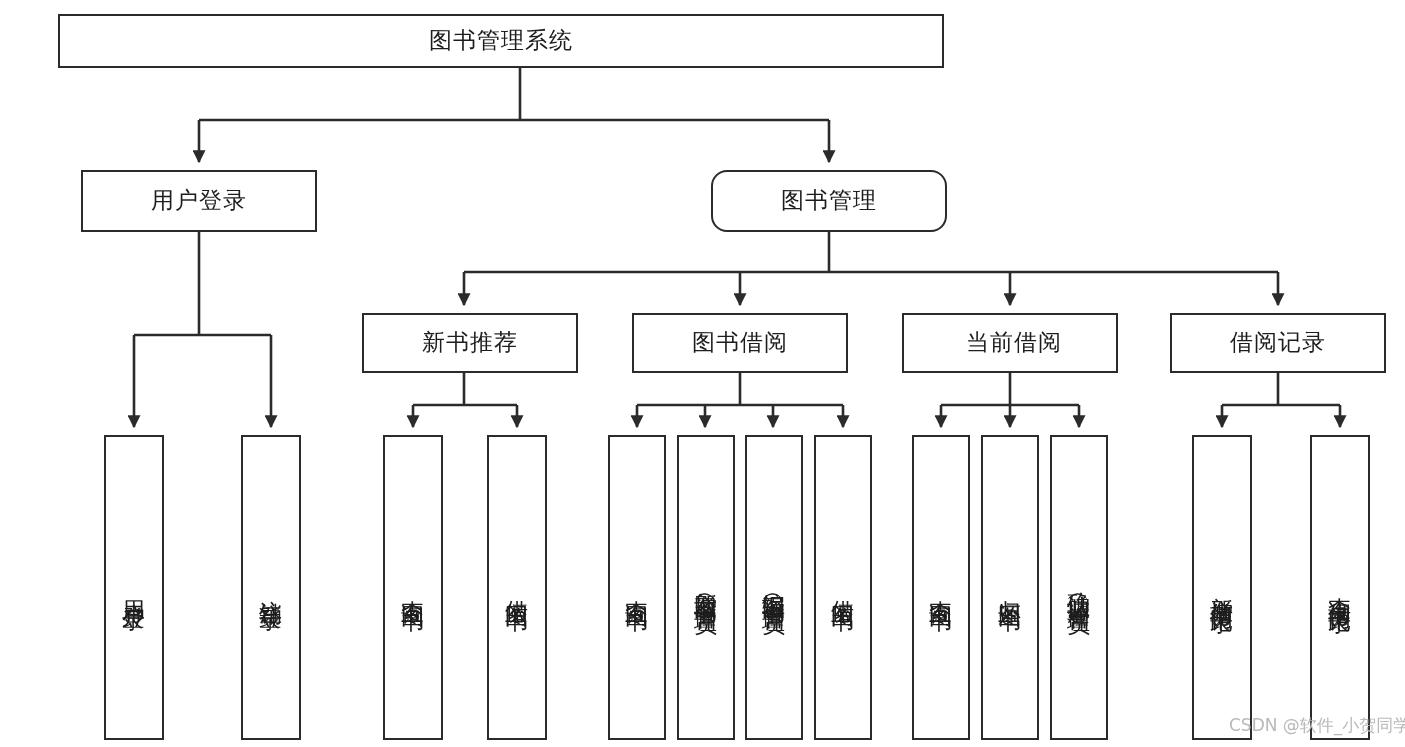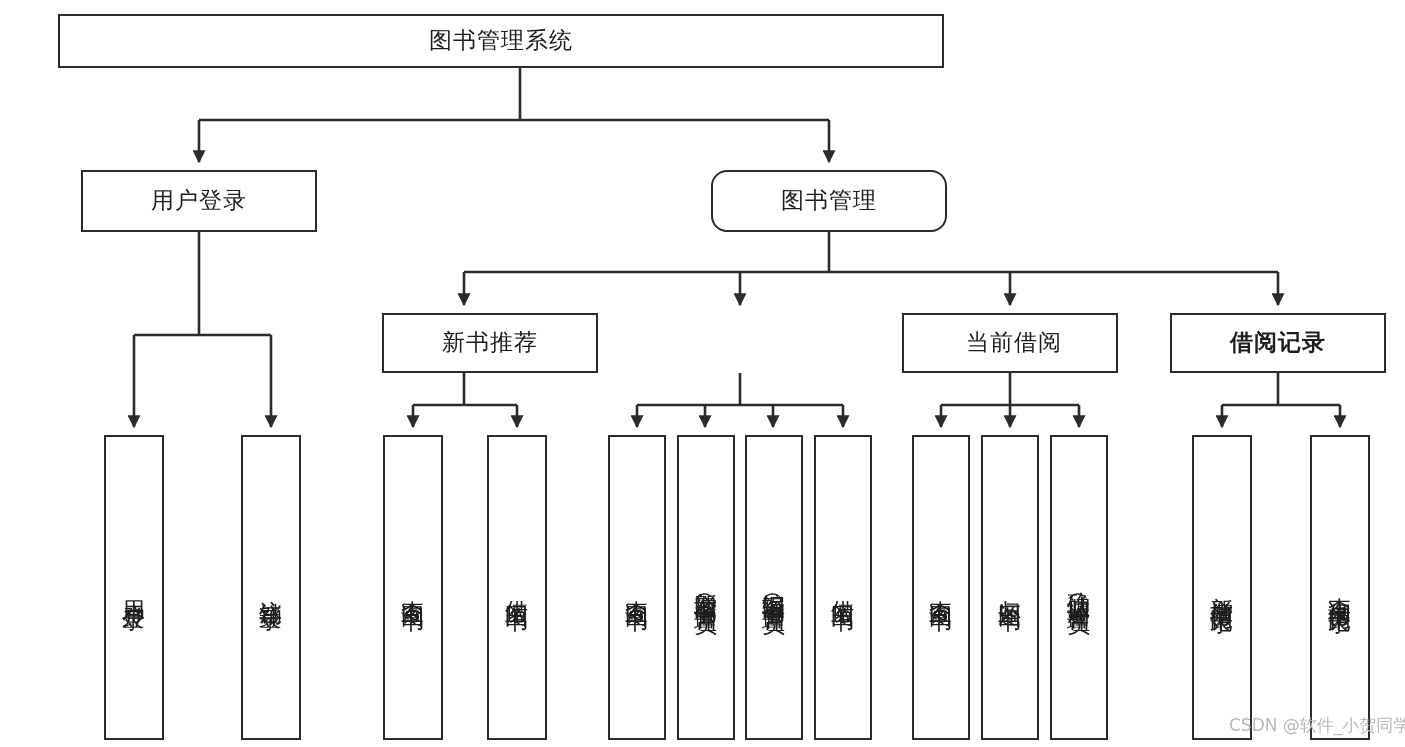--- a/index.html
+++ b/index.html
@@ -128,27 +128,30 @@
     <span>图书管理系统</span>
   </div>
 
   <div class="node horiz" style="left:81px; top:170px; width:236px; height:62px;">
     <span>用户登录</span>
   </div>
   <div class="node horiz" style="left:711px; top:170px; width:236px; height:62px;border-radius:16px;">
     <span>图书管理</span>
   </div>
 
-  <div class="node horiz" style="left:362px; top:313px; width:216px; height:60px;margin-left:20px;">
+  <div class="node horiz" style="left:362px; top:313px; width:216px; height:60px;">
     <span>新书推荐</span>
+  </div>
+  <div class="node horiz" style="left:632px; top:313px; width:216px; height:60px;">
+    <span>图书借阅</span>
   </div>
   <div class="node horiz" style="left:902px; top:313px; width:216px; height:60px;padding-left:8px;">
     <span>当前借阅</span>
   </div>
-  <div class="node horiz" style="left:1170px; top:313px; width:216px; height:60px;font-weight:bold;">
+  <div class="node horiz" style="left:1170px; top:313px; width:216px; height:60px;">
     <span>借阅记录</span>
   </div>
 
   <div class="node vert" style="left:104px; top:435px; width:60px; height:305px;">
     <span class="vlabel">用户登录</span>
   </div>
   <div class="node vert" style="left:241px; top:435px; width:60px; height:305px;">
     <span class="vlabel">注销登录</span>
   </div>
 

